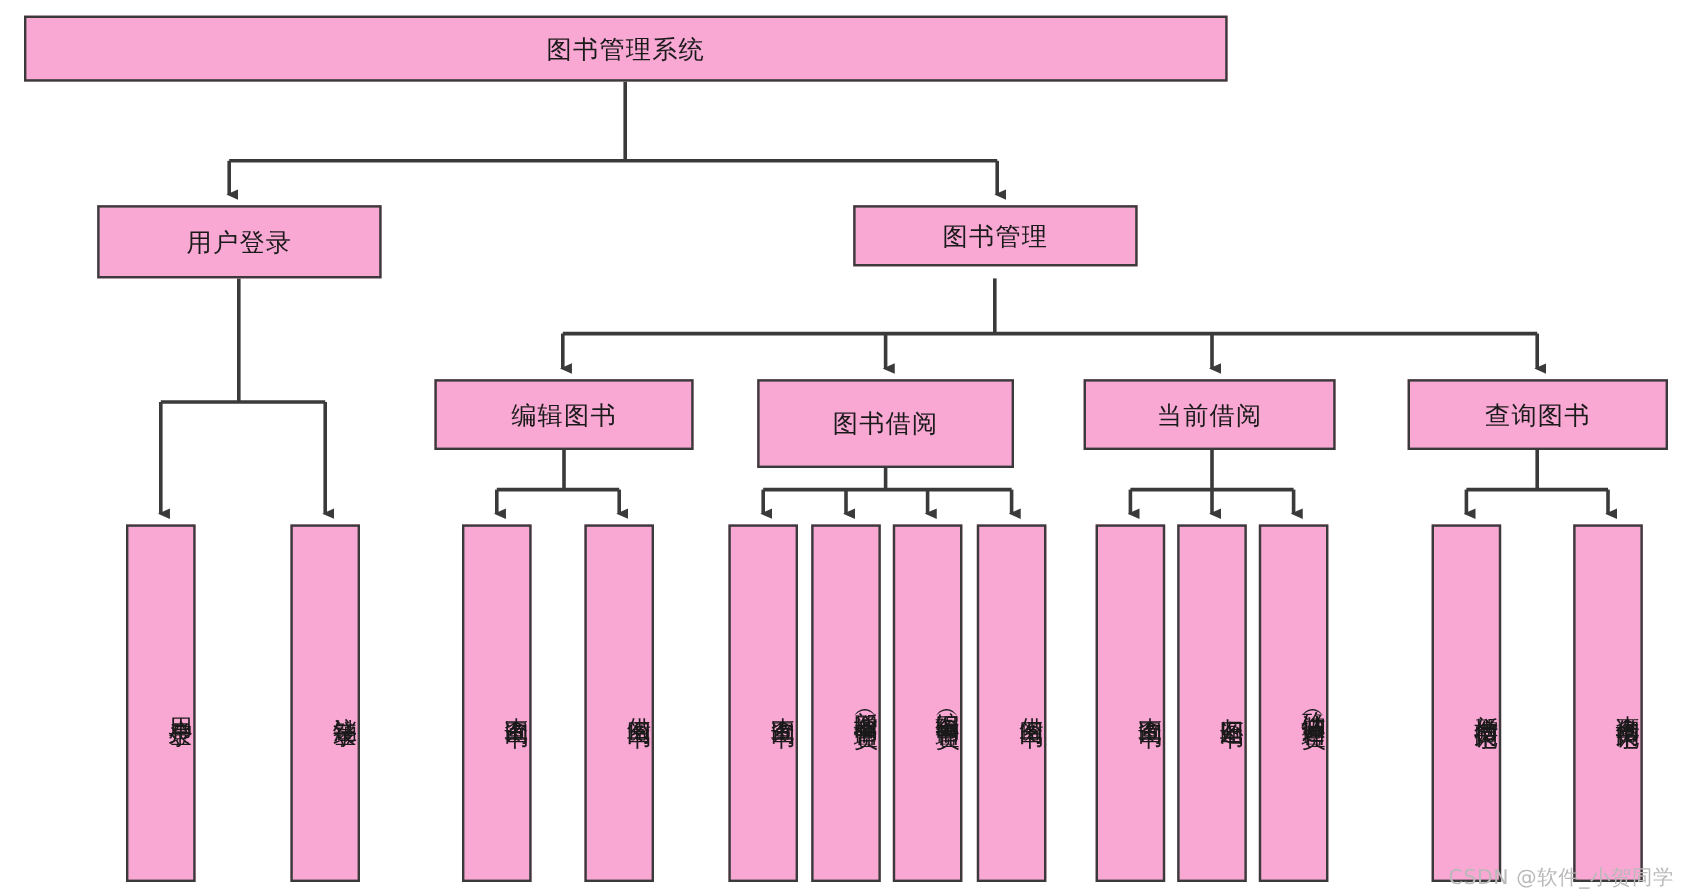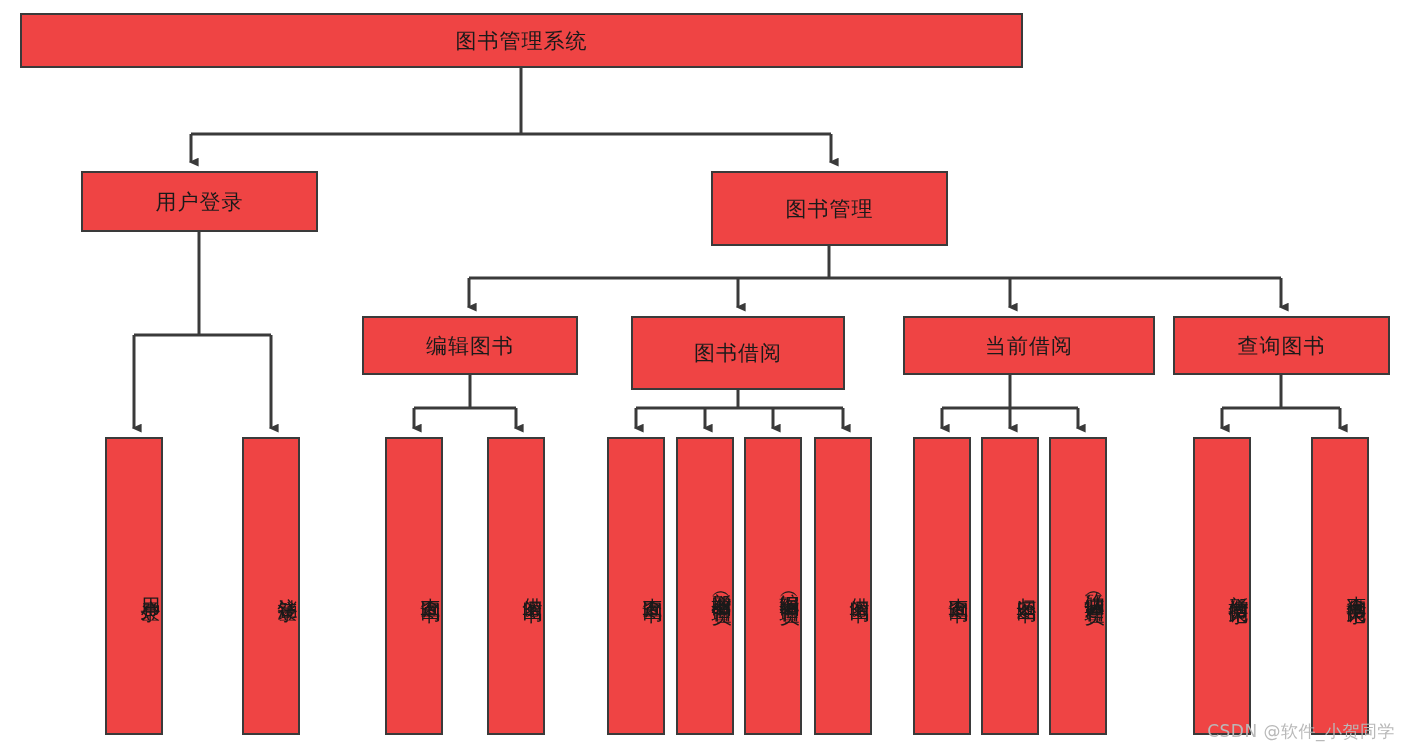--- a/index.html
+++ b/index.html
@@ -15,21 +15,21 @@
     position: relative;
     width: 1405px;
     height: 747px;
     background: #ffffff;
     overflow: hidden;
   }
   .node {
     position: absolute;
     box-sizing: border-box;
     border: 2px solid #3a3a3a;
-    background: #ef4444;
+    background: #f9a8d4;
     display: flex;
     align-items: center;
     justify-content: center;
     color: #1a1a1a;
   }
   .node.horiz {
     font-size: 21px;
     letter-spacing: 1px;
   }
   .node.vert {
@@ -125,31 +125,31 @@
     </g>
   </svg>
 
   <div class="node horiz" style="left:20px; top:13px; width:1003px; height:55px;">
     <span class="label">图书管理系统</span>
   </div>
 
   <div class="node horiz" style="left:81px; top:171px; width:237px; height:61px;">
     <span class="label">用户登录</span>
   </div>
-  <div class="node horiz" style="left:711px; top:171px; width:237px; height:75px;">
+  <div class="node horiz" style="left:711px; top:171px; width:237px; height:51px;">
     <span class="label">图书管理</span>
   </div>
 
   <div class="node horiz" style="left:362px; top:316px; width:216px; height:59px;">
     <span class="label">编辑图书</span>
   </div>
   <div class="node horiz" style="left:631px; top:316px; width:214px; height:74px;">
     <span class="label">图书借阅</span>
   </div>
-  <div class="node horiz" style="left:903px; top:316px; width:252px; height:59px;">
+  <div class="node horiz" style="left:903px; top:316px; width:210px; height:59px;">
     <span class="label">当前借阅</span>
   </div>
   <div class="node horiz" style="left:1173px; top:316px; width:217px; height:59px;">
     <span class="label">查询图书</span>
   </div>
 
   <div class="node vert" style="left:105px; top:437px; width:58px; height:298px;">
     <span class="label">用户登录</span>
   </div>
   <div class="node vert" style="left:242px; top:437px; width:58px; height:298px;">

